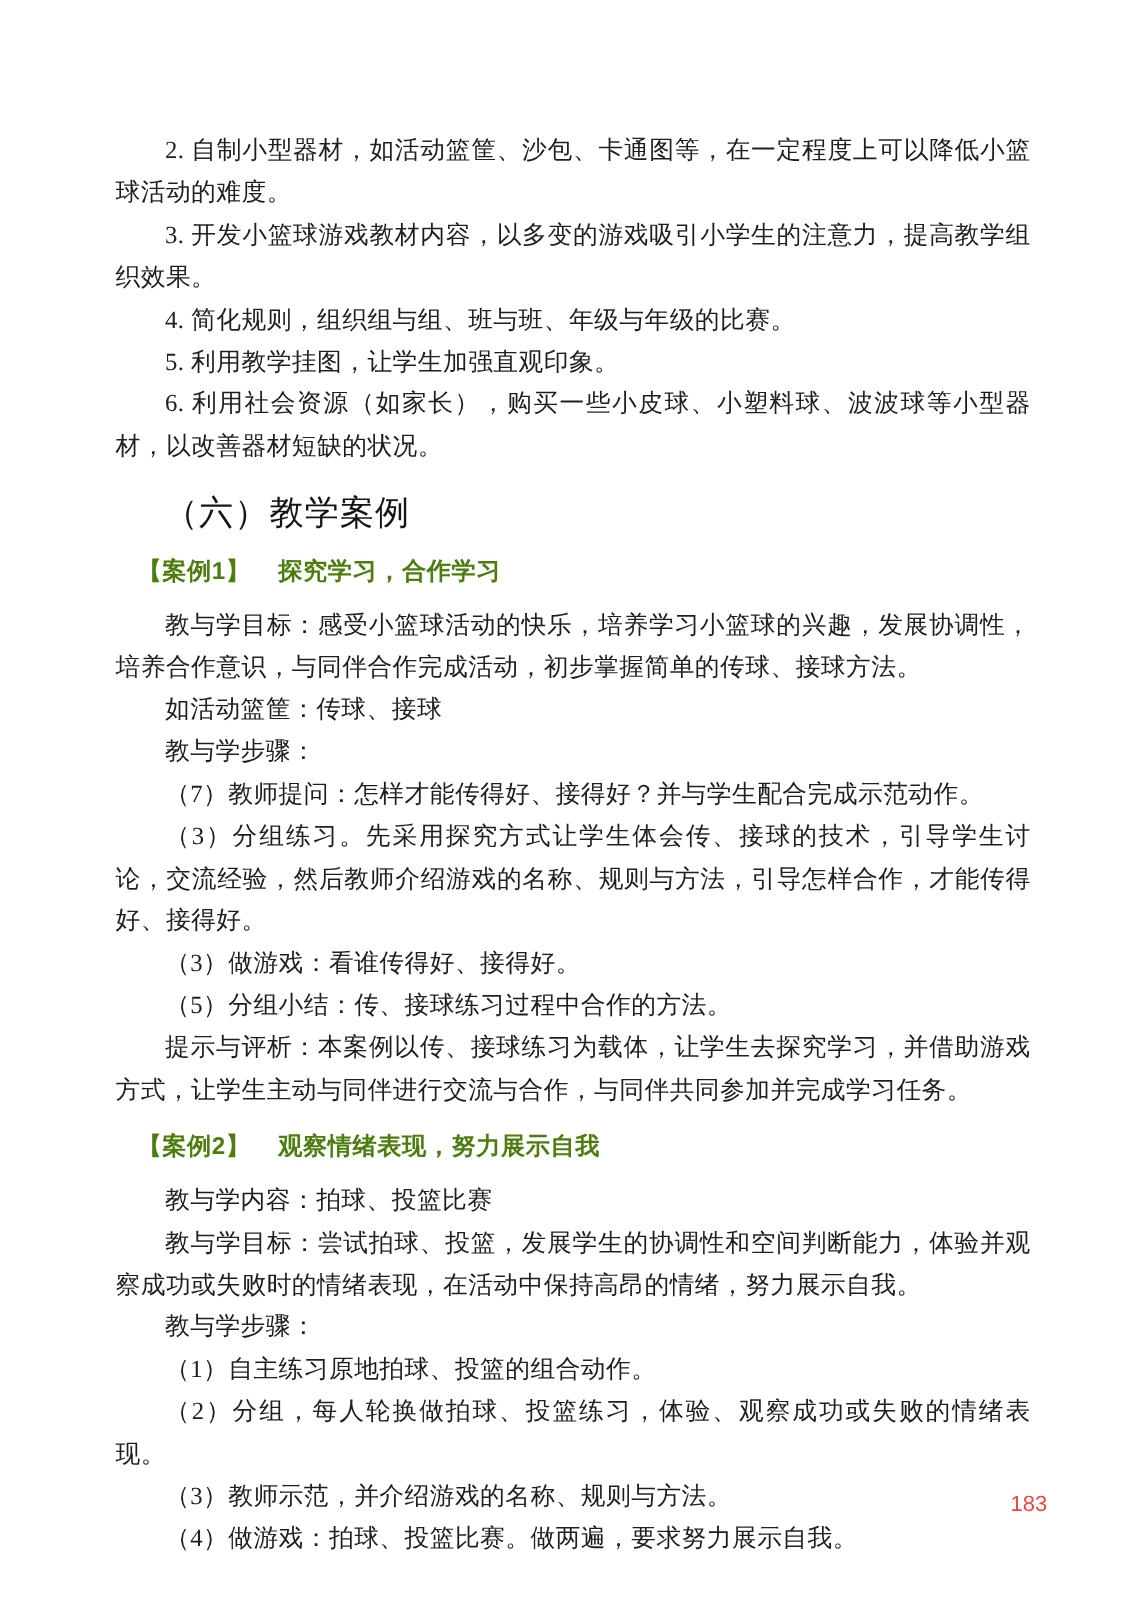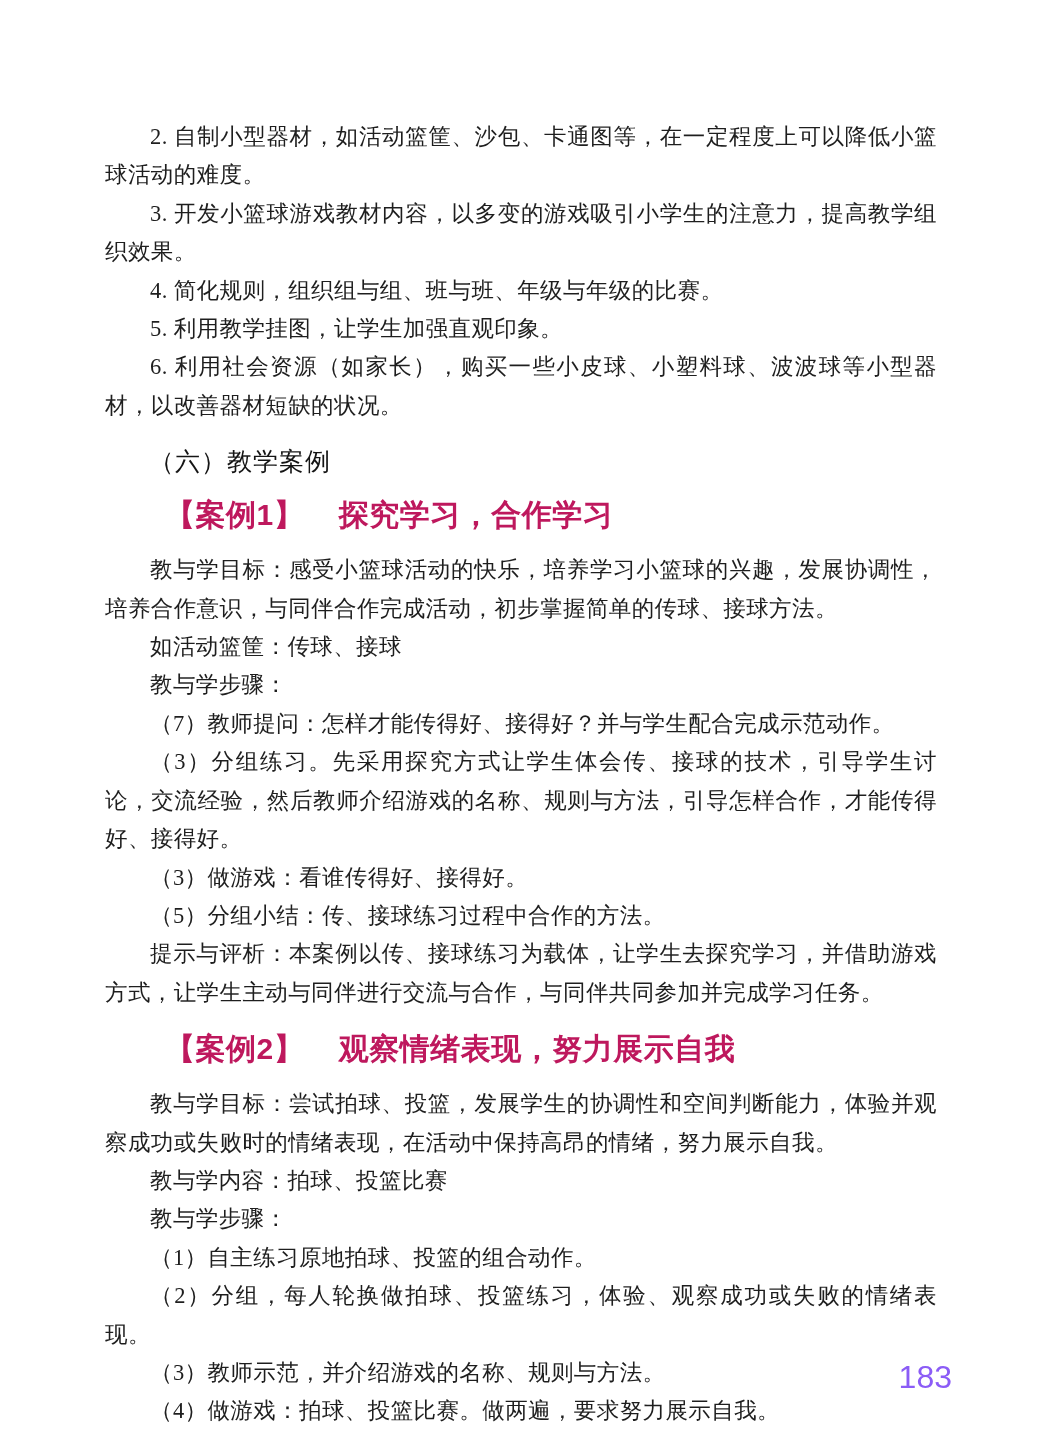--- a/index.html
+++ b/index.html
@@ -25,44 +25,44 @@
     font-size: 22.5px;
     line-height: 38.4px;
     color: #1e1e1e;
     text-align: justify;
     text-indent: 2em;
     margin: 0;
     letter-spacing: 0.4px;
   }
   .section-heading {
     font-family: "Liberation Serif", "DejaVu Serif", serif;
-    font-size: 25px;
+    font-size: 31px;
     font-weight: 500;
     color: #141414;
     margin: 20px 0 15px 44px;
     letter-spacing: 1px;
   }
   .case-heading {
     font-family: "Liberation Sans", "DejaVu Sans", sans-serif;
-    font-size: 30px;
+    font-size: 22px;
     font-weight: 600;
-    color: #be185d;
-    margin: 17px 0 15px 60px;
+    color: #4d7c0f;
+    margin: 17px 0 15px 20px;
     letter-spacing: 0.5px;
   }
   .case-label {
     margin-right: 1.15em;
   }
   .page-number {
     position: absolute;
     right: 86px;
-    bottom: 56px;
+    bottom: 72px;
     font-family: "Liberation Sans", "DejaVu Sans", sans-serif;
-    font-size: 32px;
-    color: #8b5cf6;
+    font-size: 20px;
+    color: #ef4444;
   }
 </style>
 </head>
 <body>
 
 <div class="page">
   <div class="content">
 
     <p class="para">2. 自制小型器材，如活动篮筐、沙包、卡通图等，在一定程度上可以降低小篮球活动的难度。</p>
     <p class="para">3. 开发小篮球游戏教材内容，以多变的游戏吸引小学生的注意力，提高教学组织效果。</p>
@@ -78,22 +78,22 @@
     <p class="para">如活动篮筐：传球、接球</p>
     <p class="para">教与学步骤：</p>
     <p class="para">（7）教师提问：怎样才能传得好、接得好？并与学生配合完成示范动作。</p>
     <p class="para">（3）分组练习。先采用探究方式让学生体会传、接球的技术，引导学生讨论，交流经验，然后教师介绍游戏的名称、规则与方法，引导怎样合作，才能传得好、接得好。</p>
     <p class="para">（3）做游戏：看谁传得好、接得好。</p>
     <p class="para">（5）分组小结：传、接球练习过程中合作的方法。</p>
     <p class="para">提示与评析：本案例以传、接球练习为载体，让学生去探究学习，并借助游戏方式，让学生主动与同伴进行交流与合作，与同伴共同参加并完成学习任务。</p>
 
     <h3 class="case-heading"><span class="case-label">【案例2】</span><span>观察情绪表现，努力展示自我</span></h3>
 
+    <p class="para">教与学内容：拍球、投篮比赛</p>
     <p class="para">教与学目标：尝试拍球、投篮，发展学生的协调性和空间判断能力，体验并观察成功或失败时的情绪表现，在活动中保持高昂的情绪，努力展示自我。</p>
-    <p class="para">教与学内容：拍球、投篮比赛</p>
     <p class="para">教与学步骤：</p>
     <p class="para">（1）自主练习原地拍球、投篮的组合动作。</p>
     <p class="para">（2）分组，每人轮换做拍球、投篮练习，体验、观察成功或失败的情绪表现。</p>
     <p class="para">（3）教师示范，并介绍游戏的名称、规则与方法。</p>
     <p class="para">（4）做游戏：拍球、投篮比赛。做两遍，要求努力展示自我。</p>
 
   </div>
 
   <div class="page-number">183</div>
 </div>

